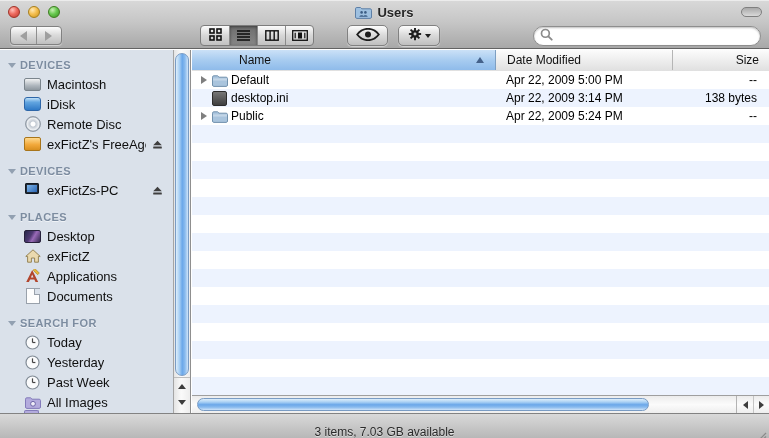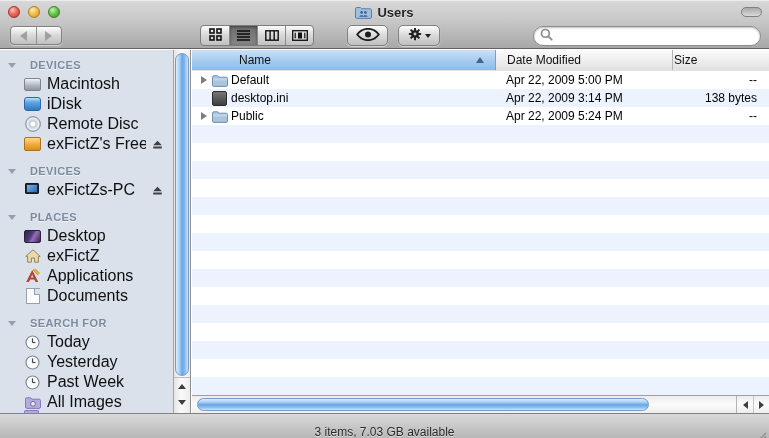--- a/index.html
+++ b/index.html
@@ -45,25 +45,25 @@
     background:#fff; border:1px solid #8e8e8e; border-radius:10px;
     box-shadow:inset 0 1px 2px rgba(0,0,0,.25); display:flex; align-items:center; padding-left:6px; gap:4px; }
   #search-field input { border:none; outline:none; flex:1; height:16px; font-size:12px; background:transparent; }
 
   
   #main { position:absolute; left:0; top:50px; width:769px; height:363px; }
 
   
   #sidebar { position:absolute; left:0; top:0; width:173px; height:100%;
     background:#dae1ea; overflow:hidden; padding-top:6px; }
-  .sb-header { display:flex; align-items:center; height:18px; padding-left:8px; gap:14px; }
+  .sb-header { display:flex; align-items:center; height:18px; padding-left:8px; gap:4px; }
   .sb-header-label { font-size:11px; font-weight:bold; color:#7c8ca0; letter-spacing:.4px;
     text-shadow:0 1px 0 rgba(255,255,255,.6); }
   .tri-down { width:0; height:0; border-left:4px solid transparent; border-right:4px solid transparent; border-top:5px solid #92a0b1; }
-  .sb-item { display:flex; align-items:center; height:20px; padding-left:24px; gap:6px; font-size:16px; color:#0f0f0f; }
+  .sb-item { display:flex; align-items:center; height:20px; padding-left:24px; gap:6px; font-size:13px; color:#0f0f0f; }
   .sb-item-label { white-space:nowrap; overflow:hidden; }
   .sb-section { margin-bottom:8px; }
   .eject { margin-left:auto; margin-right:10px; display:flex; align-items:center; }
   #sb-partial { position:absolute; left:24px; bottom:0; width:15px; height:3px;
     background:#b3abdd; border:1px solid #837bba; border-bottom:none; border-radius:2px 2px 0 0; }
 
   
   #sb-scrollbar { position:absolute; left:173px; top:0; width:18px; height:100%;
     background:linear-gradient(to right,#e4e4e4,#fafafa 45%,#ededed);
     border-left:1px solid #a5a5a5; border-right:1px solid #8f8f8f; }
@@ -77,21 +77,21 @@
   .tri-dn-dk { width:0; height:0; border-left:4px solid transparent; border-right:4px solid transparent; border-top:5px solid #3d3d3d; }
 
   
   #content { position:absolute; left:192px; top:0; right:0; bottom:0; background:#fff; }
   #list-header { position:absolute; left:0; top:0; right:0; height:26px;
     background:linear-gradient(#fcfcfc,#dadada); border-bottom:1px solid #9c9c9c; font-size:12px; }
   .hdr-cell { position:absolute; top:0; height:20px; display:flex; align-items:center; color:#111; }
   #hdr-name { left:0; width:304px; padding-left:47px;
     background:linear-gradient(#cbe1f7 0%,#a8ccf0 50%,#8fbbea 100%); border-right:1px solid #7e9fc2; }
   #hdr-date { left:305px; width:176px; padding-left:10px; border-right:1px solid #b5b5b5; }
-  #hdr-size { left:482px; right:0; padding-right:20px;border-radius:9px; }
+  #hdr-size { left:482px; right:0; justify-content:flex-end; padding-right:10px;border-radius:9px; }
   .sort-asc { position:absolute; right:11px; top:7px; width:0; height:0;
     border-left:4.5px solid transparent; border-right:4.5px solid transparent; border-bottom:6px solid #44618a; }
 
   #rows-area { position:absolute; left:0; right:0; top:21px; bottom:18px;
     background:repeating-linear-gradient(to bottom,#ffffff 0 18px,#edf3fe 18px 36px); }
   .row { position:relative; height:18px; display:flex; align-items:center; font-size:12px; color:#000; }
   .row-tri-box { width:14px; margin-left:5px; display:flex; justify-content:center; }
   .row-tri { width:0; height:0; border-top:4px solid transparent; border-bottom:4px solid transparent; border-left:6px solid #7f7f7f; }
   .row-name { margin-left:3px; }
   .row-date { position:absolute; left:314px; }

